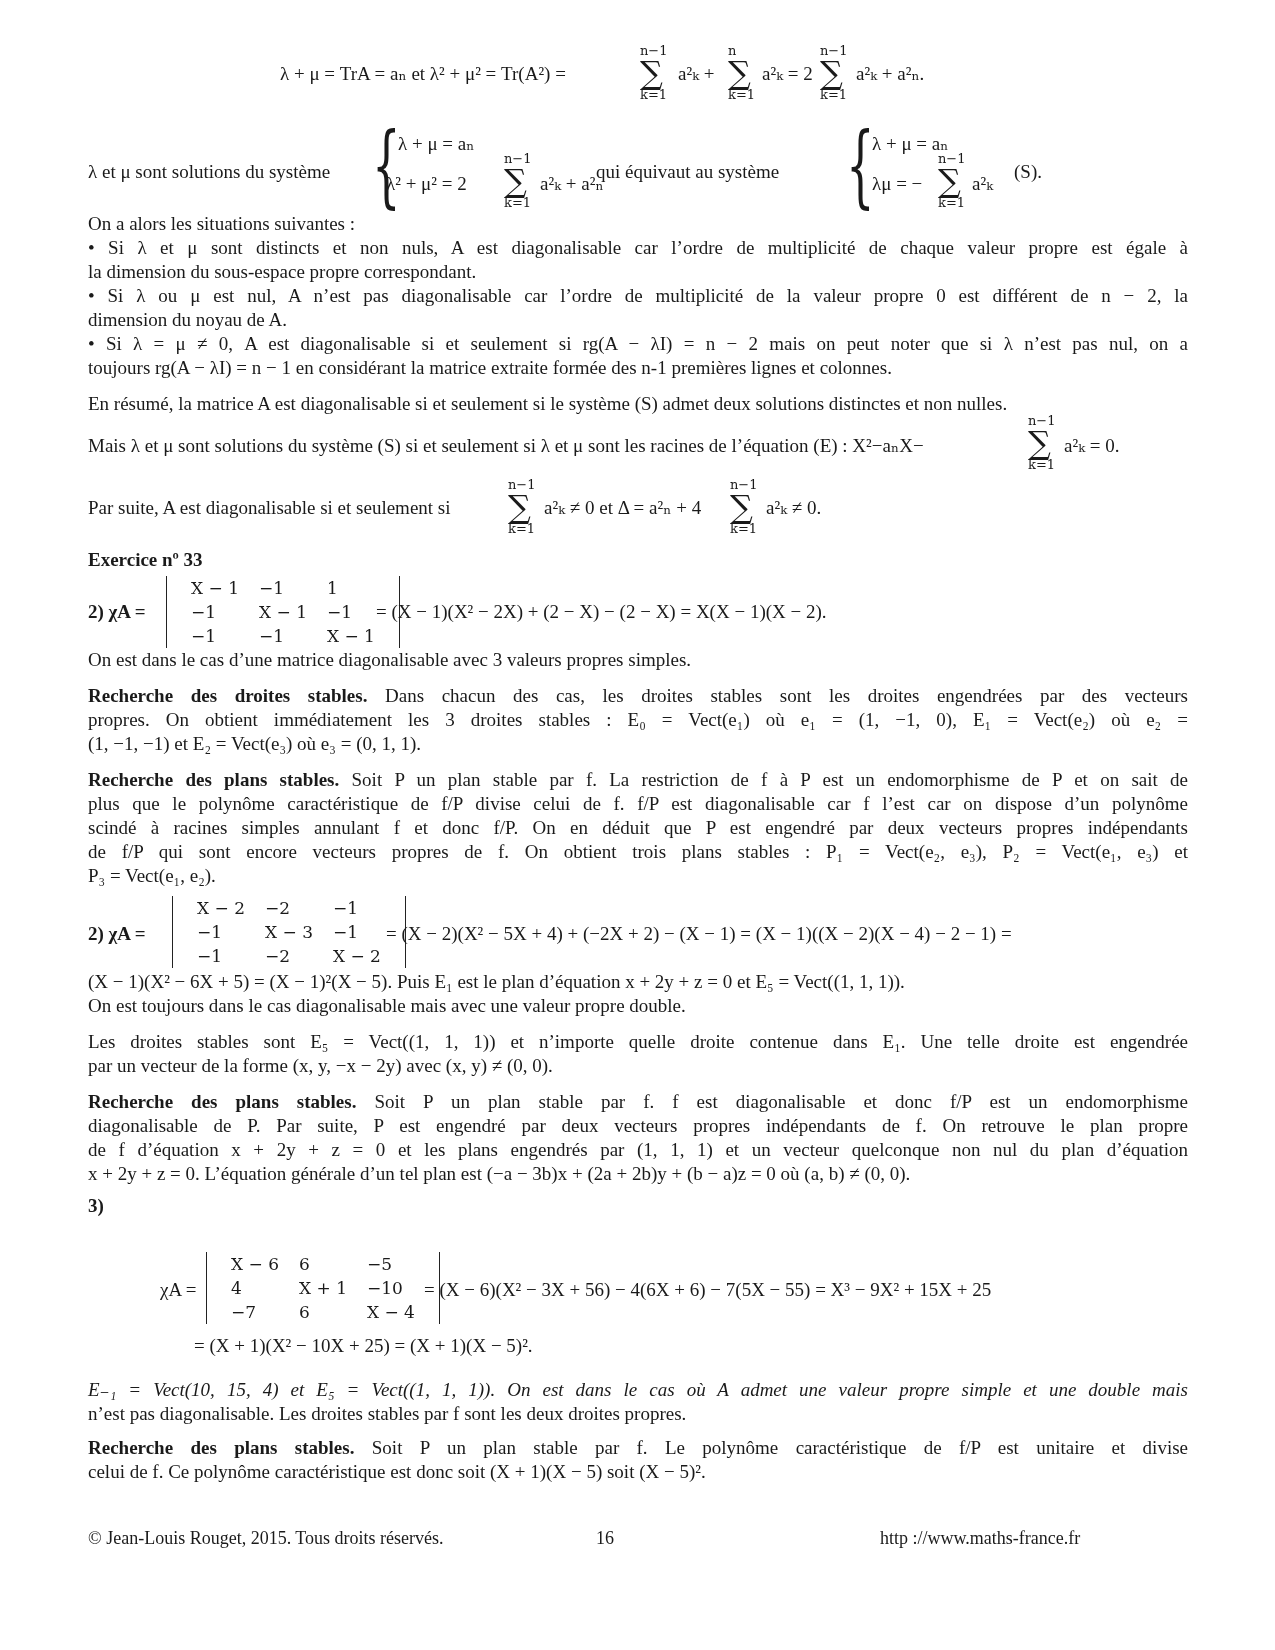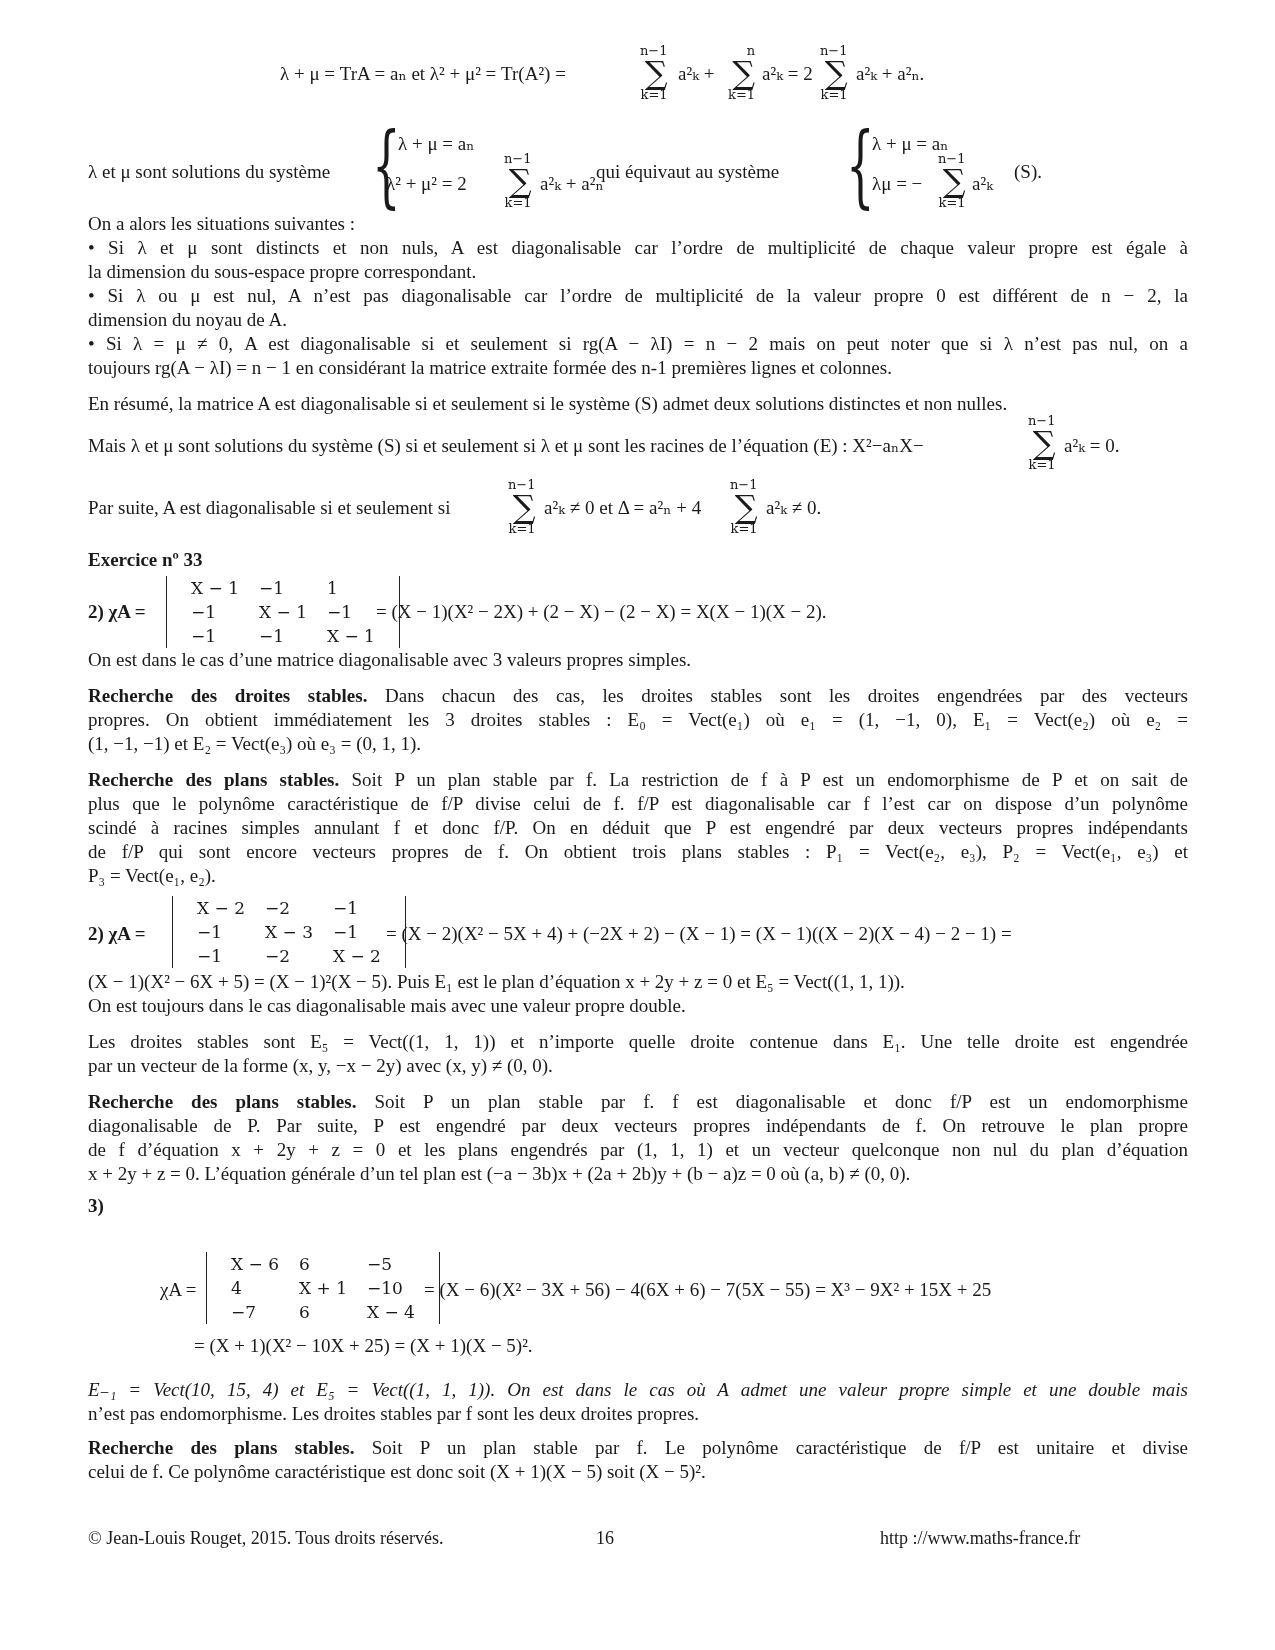--- a/index.html
+++ b/index.html
@@ -2,21 +2,21 @@
 <html><head>
 <meta charset="utf-8">
 <style>
   html, body { margin: 0; padding: 0; background: #ffffff; }
   body { width: 1275px; height: 1650px; position: relative; overflow: hidden;
          font-family: "Liberation Serif", "DejaVu Serif", serif; color: #1a1a1a; font-size: 19px; }
   .page { position: absolute; left: 0; top: 0; width: 1275px; height: 1650px; }
   .line { position: absolute; left: 88px; white-space: nowrap; line-height: 24px; }
   .just { width: 1100px; text-align: justify; text-align-last: justify; white-space: normal; }
   .b { font-weight: bold; }
-  .sum { position: absolute; display: inline-block; text-align: right; font-family: "DejaVu Serif", serif; }
+  .sum { position: absolute; display: inline-block; text-align: left; font-family: "DejaVu Serif", serif; }
   .sum .lim { display:block; font-size: 13px; line-height: 14px; }
   .sum .sig { display:block; font-size: 32px; line-height: 30px; }
   .brace { position:absolute; font-size: 90px; line-height: 90px; font-family: "DejaVu Serif", serif; transform: scaleX(0.5); transform-origin: left; }
   .det { position: absolute; border-left: 1.5px solid #222; border-right: 1.5px solid #222; padding: 0 14px; }
   .det table { border-collapse: collapse; font-family: "DejaVu Serif", serif; font-size: 17px; }
   .det td { text-align: left; padding: 0 10px; line-height: 24px; }
   .footer { position: absolute; top: 1528px; font-size: 18px; }
 </style>
 </head>
 <body>
@@ -187,20 +187,20 @@
             <td>6</td>
             <td>X − 4</td>
           </tr>
         </tbody>
       </table>
   </div>
   <span class="line" style="left:424px;top:1278px;">= (X − 6)(X² − 3X + 56) − 4(6X + 6) − 7(5X − 55) = X³ − 9X² + 15X + 25</span>
   <span class="line" style="left:194px;top:1334px;">= (X + 1)(X² − 10X + 25) = (X + 1)(X − 5)².</span>
 
   <span class="line just" style="top:1378px;font-style:italic;">E₋₁ = Vect(10, 15, 4) et E₅ = Vect((1, 1, 1)). On est dans le cas où A admet une valeur propre simple et une double mais</span>
-  <span class="line" style="top:1402px;">n’est pas endomorphisme. Les droites stables par f sont les deux droites propres.</span>
+  <span class="line" style="top:1402px;">n’est pas diagonalisable. Les droites stables par f sont les deux droites propres.</span>
   <div class="line just" style="top:1436px;"><span class="b">Recherche des plans stables.</span><span> Soit P un plan stable par f. Le polynôme caractéristique de f/P est unitaire et divise</span></div>
   <span class="line" style="top:1460px;">celui de f. Ce polynôme caractéristique est donc soit (X + 1)(X − 5) soit (X − 5)².</span>
 
   <span class="footer" style="left:88px;">© Jean-Louis Rouget, 2015. Tous droits réservés.</span>
   <span class="footer" style="left:596px;">16</span>
   <span class="footer" style="left:880px;">http ://www.maths-france.fr</span>
 </div>
 
 </body></html>

